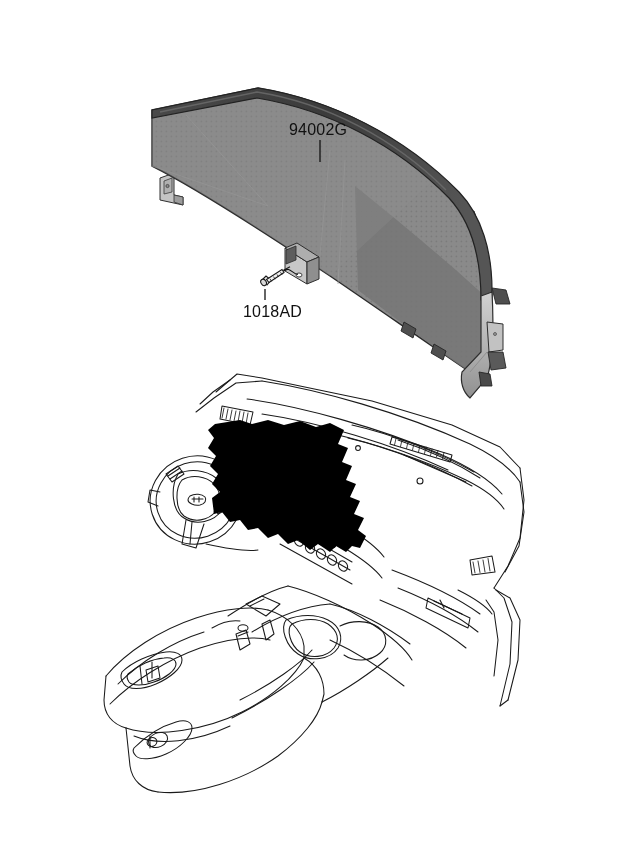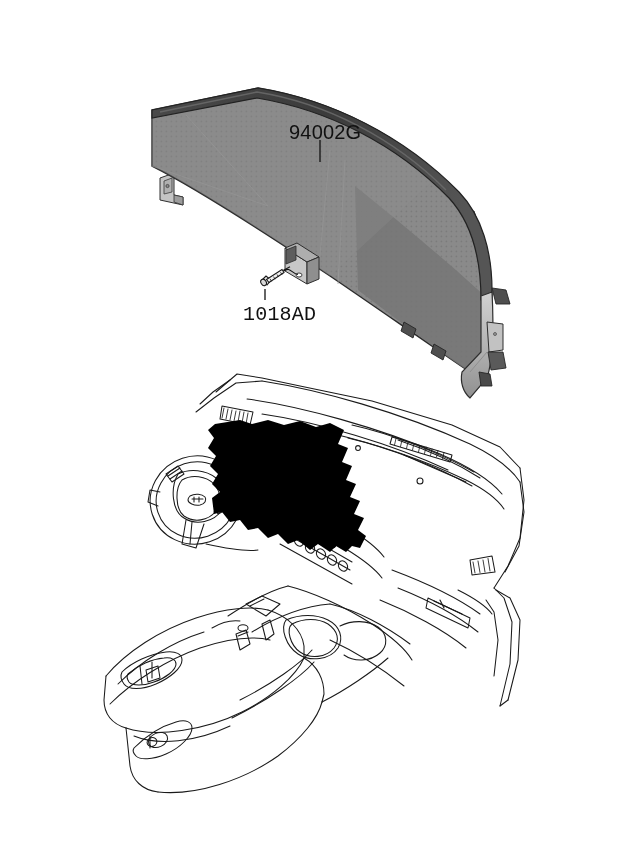--- a/index.html
+++ b/index.html
@@ -1,21 +1,21 @@
 <!DOCTYPE html>
 <html><head>
 <meta charset="utf-8">
 <style>
   html,body{margin:0;padding:0;background:#ffffff;}
   body{width:620px;height:848px;position:relative;overflow:hidden;
        font-family:"Liberation Sans",sans-serif;}
   #stage{position:absolute;inset:0;width:620px;height:848px;}
-  .label{position:absolute;font-size:20px;font-weight:400;color:#111;letter-spacing:.2px;white-space:nowrap;}
+  .label{position:absolute;font-size:16px;font-weight:400;color:#111;letter-spacing:.2px;white-space:nowrap;}
   #lbl-94002G{left:289px;top:121px;}
-  #lbl-1018AD{left:243px;top:303px;font-family:Liberation Mono, monospace;}
+  #lbl-1018AD{left:243px;top:303px;}
   svg{position:absolute;left:0;top:0;}
 </style>
 </head>
 <body>
 
 <div id="stage">
 
   <svg width="620" height="848" viewBox="0 0 620 848">
     <defs>
       <pattern id="dots" width="5" height="5" patternUnits="userSpaceOnUse">

